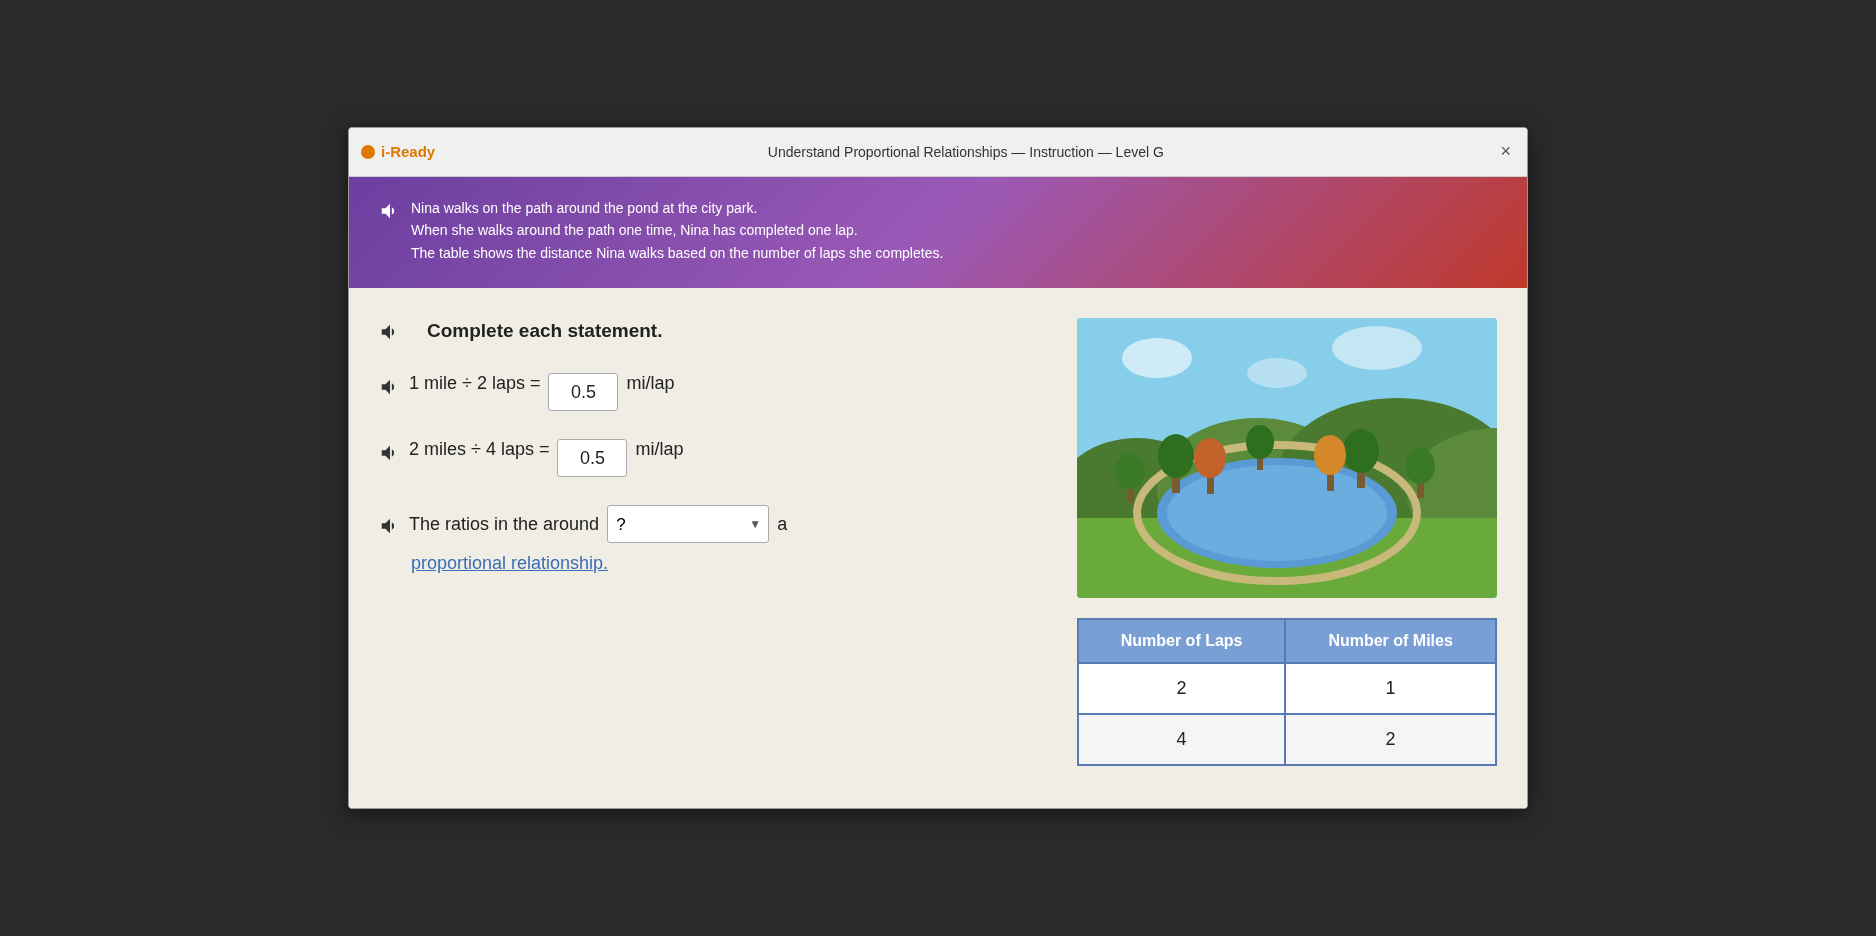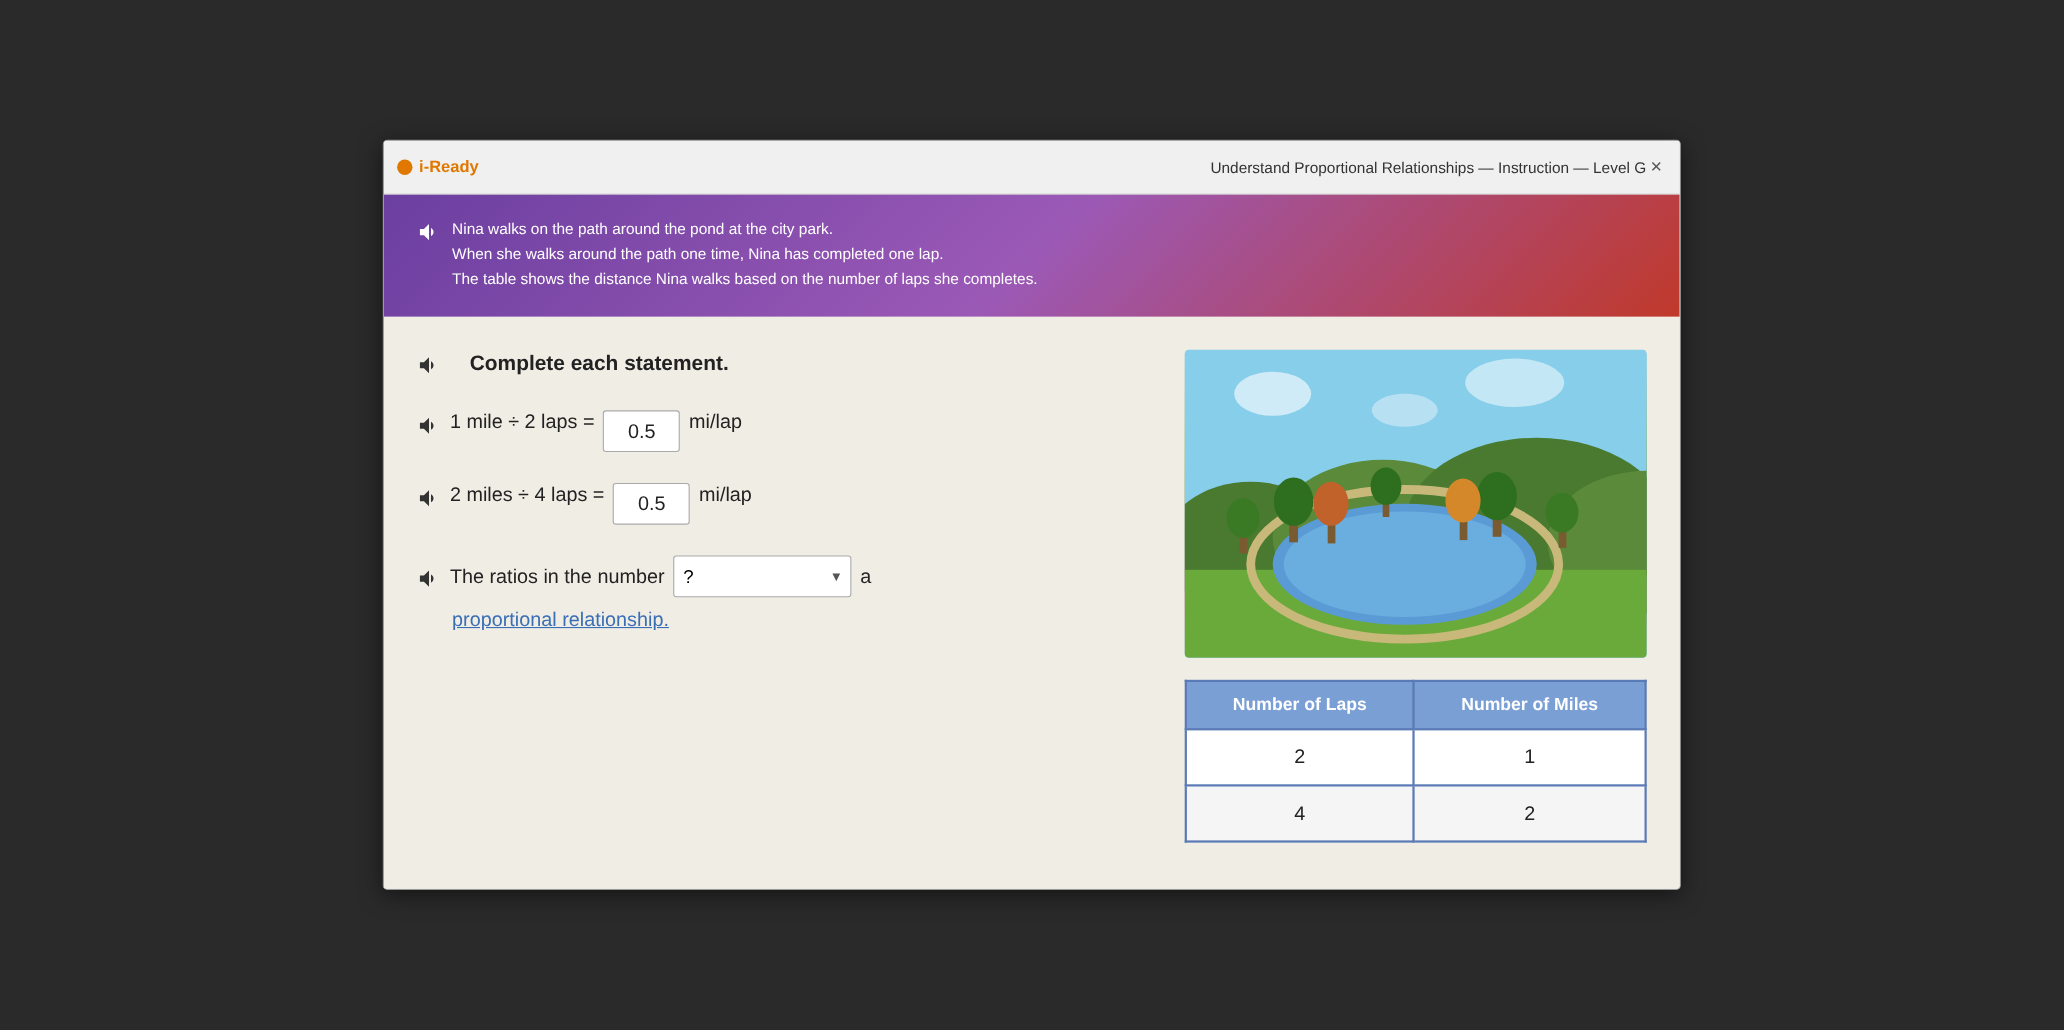--- a/index.html
+++ b/index.html
@@ -47,21 +47,21 @@
       height: 14px;
       background: #e07800;
       border-radius: 50%;
       display: inline-block;
     }
 
     .title-bar-center {
       font-size: 14px;
       color: #333;
       flex: 1;
-      text-align: right;
+      text-align: center;
     }
 
     .title-bar-close {
       font-size: 18px;
       color: #555;
       cursor: pointer;
       background: none;
       border: none;
       padding: 0 4px;
     }
@@ -305,21 +305,21 @@
         <div class="answer-box">0.5</div>
         <span>mi/lap</span>
       </div>
 
       <div class="dropdown-row">
         <span class="sound-icon">
           <svg class="sound-svg" viewBox="0 0 24 24" fill="#333">
             <path d="M3 9v6h4l5 5V4L7 9H3zm13.5 3c0-1.77-1.02-3.29-2.5-4.03v8.05c1.48-.73 2.5-2.25 2.5-4.02z"></path>
           </svg>
         </span>
-        <span>The ratios in the number</span>
+        <span>The ratios in the around</span>
         <div class="dropdown-wrapper">
           <select class="dropdown-select">
             <option>?</option>
             <option>represent</option>
             <option>do not represent</option>
           </select>
           <span class="dropdown-arrow">▼</span>
         </div>
         <span>a</span>
       </div>

